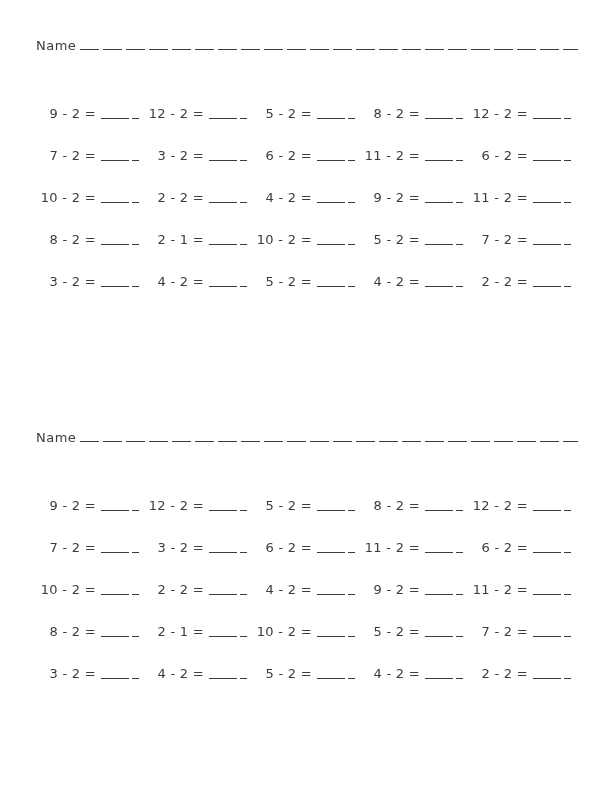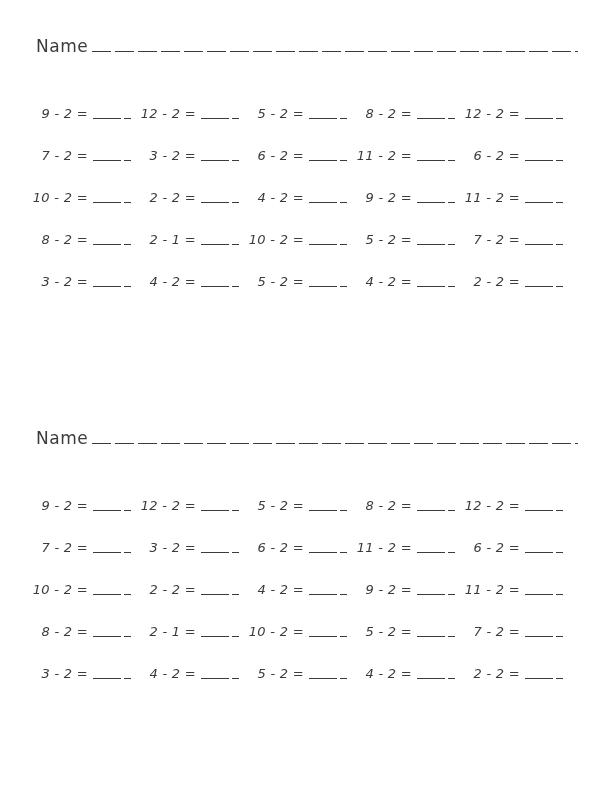--- a/index.html
+++ b/index.html
@@ -16,39 +16,38 @@
   .name-row {
     position: absolute;
     left: 36px;
     right: 34px;
     display: flex;
     align-items: baseline;
   }
   .name-row.s1 { top: 36px; }
   .name-row.s2 { top: 428px; }
   .name-label {
-    font-size: 17px;
+    font-size: 13px;
     letter-spacing: 0.5px;
     white-space: nowrap;
     margin-right: 4px;
   }
   .name-line {
     flex: 1;
     height: 14px;
     background: repeating-linear-gradient(90deg, #3b3b3b 0 19px, transparent 19px 23px) left bottom / 100% 1.5px no-repeat;
   }
   .grid {
     position: absolute;
-    left: 32px;
+    left: 40px;
     width: 544px;
     display: grid;
     grid-template-columns: repeat(5, 108px);
     grid-auto-rows: 42px;
     align-items: center;
-    font-style: italic;
   }
   .grid.s1 { top: 92px; }
   .grid.s2 { top: 484px; }
   .p {
     display: flex;
     align-items: baseline;
     white-space: nowrap;
   }
   .eq {
     display: inline-block;

